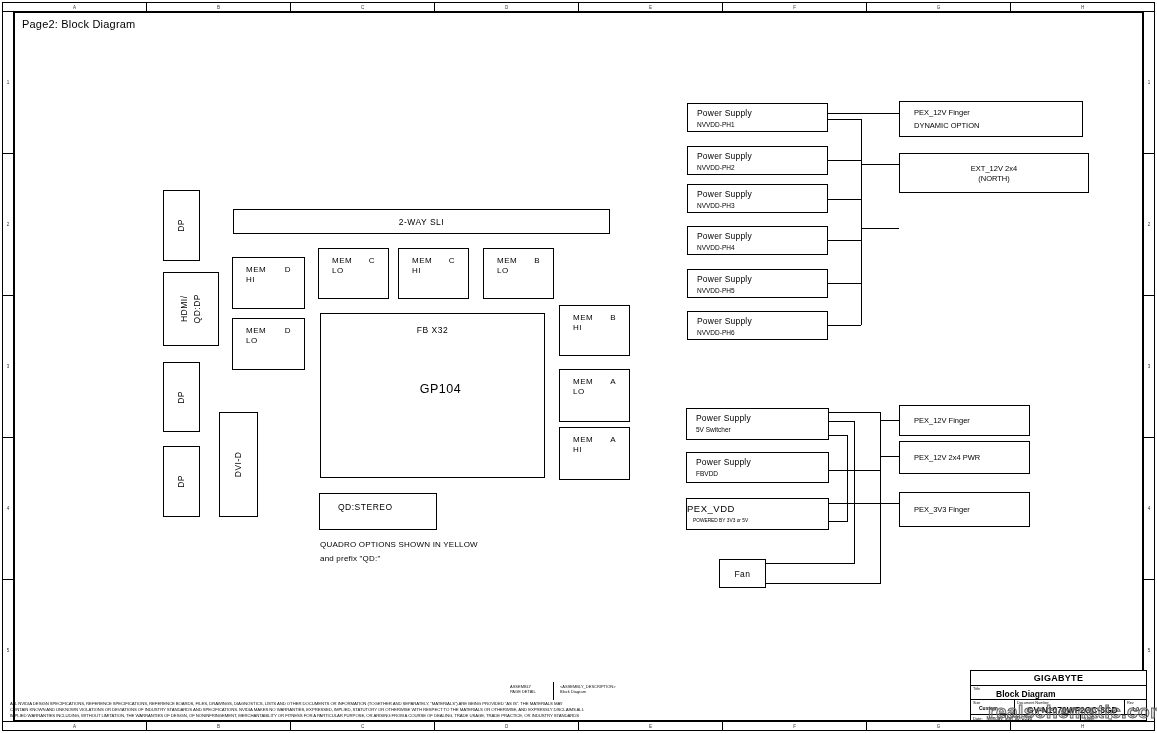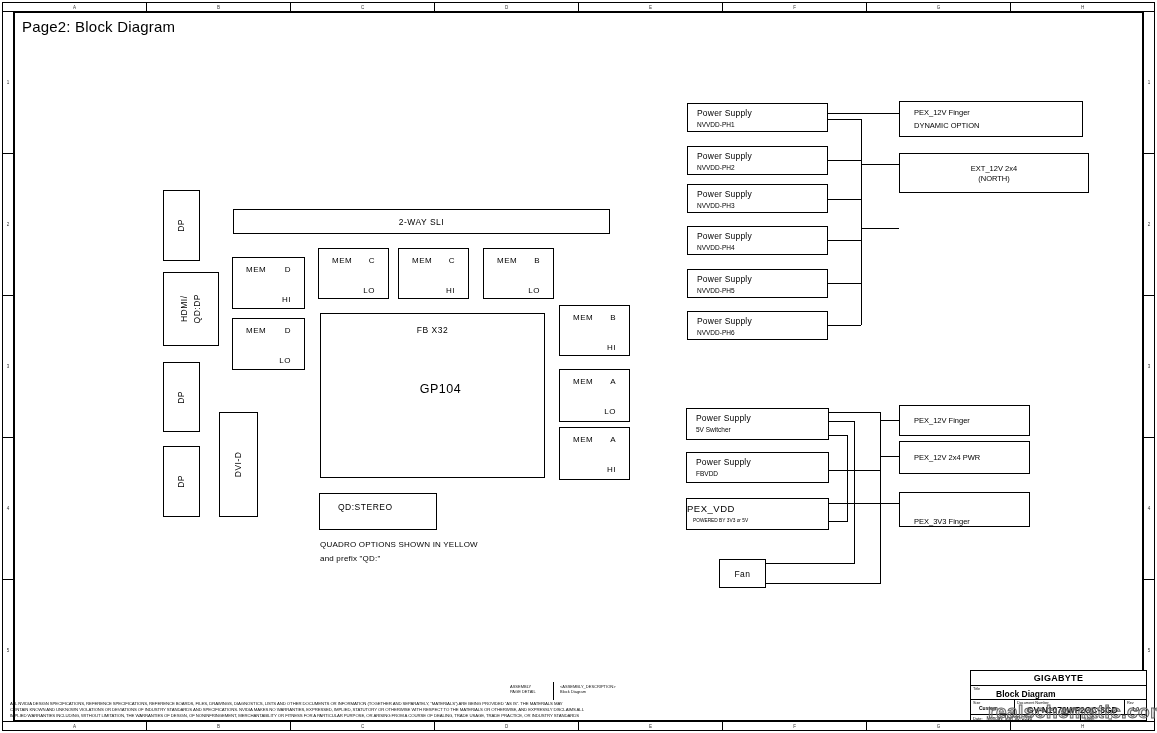--- a/index.html
+++ b/index.html
@@ -13,21 +13,21 @@
   .hstrip .cell:last-child{border-right:none;}
   .vstrip{position:absolute;width:12px;top:11px;bottom:11px;border:1px solid #000;display:flex;flex-direction:column;box-sizing:border-box;background:#fff;}
   .vstrip .cell{flex:1;border-bottom:1px solid #000;display:flex;align-items:center;justify-content:center;font-size:4.5px;color:#333;}
   .vstrip .cell:last-child{border-bottom:none;}
   
   .box{position:absolute;border:1px solid #000;background:#fff;box-sizing:border-box;font-size:8px;}
   .vtext{display:flex;align-items:center;justify-content:center;width:100%;height:100%;}
   .vtext span{transform:rotate(-90deg);white-space:nowrap;font-size:8.5px;letter-spacing:0.5px;text-align:center;line-height:1.5;}
   .mem{padding:7px 13px 0 13px;}
   .mem .r1{display:flex;justify-content:space-between;font-size:8px;letter-spacing:0.5px;}
-  .mem .r2{text-align:right;margin-top:21px;font-size:8px;letter-spacing:0.5px;}
+  .mem .r2{text-align:left;margin-top:1px;font-size:8px;letter-spacing:0.5px;}
   .ps{padding:4px 0 0 9px;}
   .ps .t{font-size:8.5px;letter-spacing:0.2px;}
   .ps .r{font-size:6.5px;margin-top:3px;}
   .connL{display:flex;flex-direction:column;justify-content:center;gap:4px;padding-left:14px;font-size:7.5px;}
   .connC{display:flex;flex-direction:column;justify-content:center;gap:1px;align-items:center;font-size:7.5px;}
   .center-label{display:flex;align-items:center;justify-content:center;font-size:8.5px;letter-spacing:0.5px;}
   .note{position:absolute;font-size:8px;letter-spacing:0.2px;}
   .tiny{font-size:4px;color:#111;line-height:1.3;}
   
   .tb{position:absolute;left:970px;top:670px;width:177px;height:51px;border:1px solid #000;box-sizing:border-box;background:#fff;}
@@ -93,21 +93,21 @@
     <div class="cell">5</div>
   </div>
   <div class="vstrip" style="right:2px;">
     <div class="cell">1</div>
     <div class="cell">2</div>
     <div class="cell">3</div>
     <div class="cell">4</div>
     <div class="cell">5</div>
   </div>
 
-  <div class="note" style="left:22px;top:18px;font-size:15px;">Page2: Block Diagram</div>
+  <div class="note" style="left:22px;top:18px;font-size:11px;">Page2: Block Diagram</div>
 
   <div class="box" style="left:163px;top:190px;width:37px;height:71px;">
     <div class="vtext">
         <span>DP</span>
       </div>
   </div>
   <div class="box" style="left:163px;top:272px;width:56px;height:74px;">
     <div class="vtext">
         <span>
       <span>HDMI/</span><br>
@@ -252,21 +252,21 @@
   <div class="box center-label" style="left:719px;top:559px;width:47px;height:29px;">
     <span>Fan</span>
   </div>
 
   <div class="box connL" style="left:899px;top:405px;width:131px;height:31px;">
     <span>PEX_12V Finger</span>
   </div>
   <div class="box connL" style="left:899px;top:441px;width:131px;height:33px;">
     <span>PEX_12V 2x4 PWR</span>
   </div>
-  <div class="box connL" style="left:899px;top:492px;width:131px;height:35px;justify-content:flex-end;">
+  <div class="box connL" style="left:899px;top:492px;width:131px;height:35px;">
     <span>PEX_3V3 Finger</span>
   </div>
 
   <div style="position:absolute;left:510px;top:684px;" class="tiny">
     <div>ASSEMBLY</div>
     <div>PAGE DETAIL</div>
   </div>
   <div style="position:absolute;left:553px;top:682px;height:18px;border-left:1px solid #000;"></div>
   <div style="position:absolute;left:560px;top:684px;" class="tiny">
     <div>&lt;ASSEMBLY_DESCRIPTION&gt;</div>

